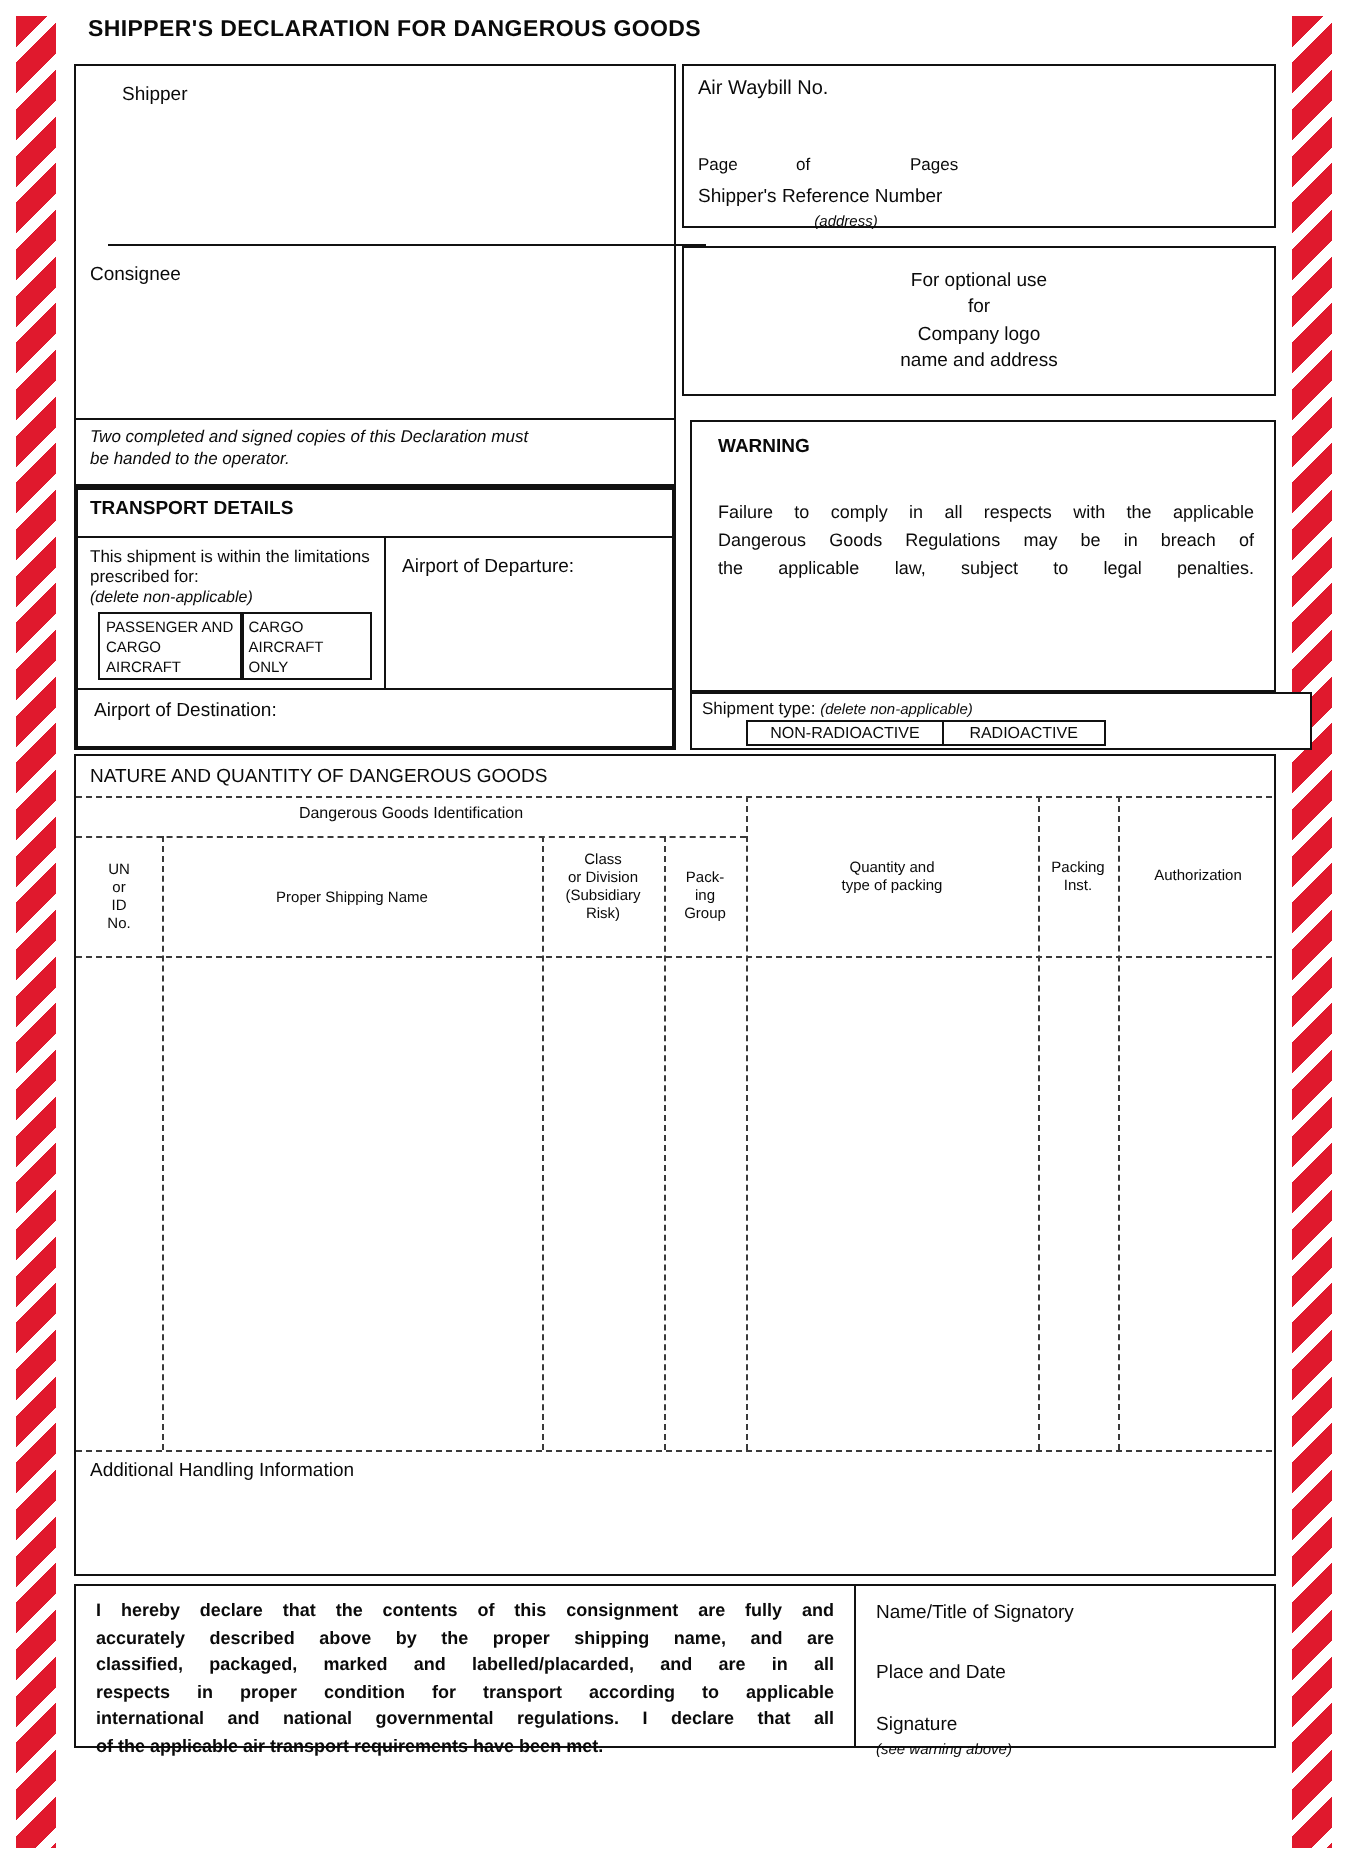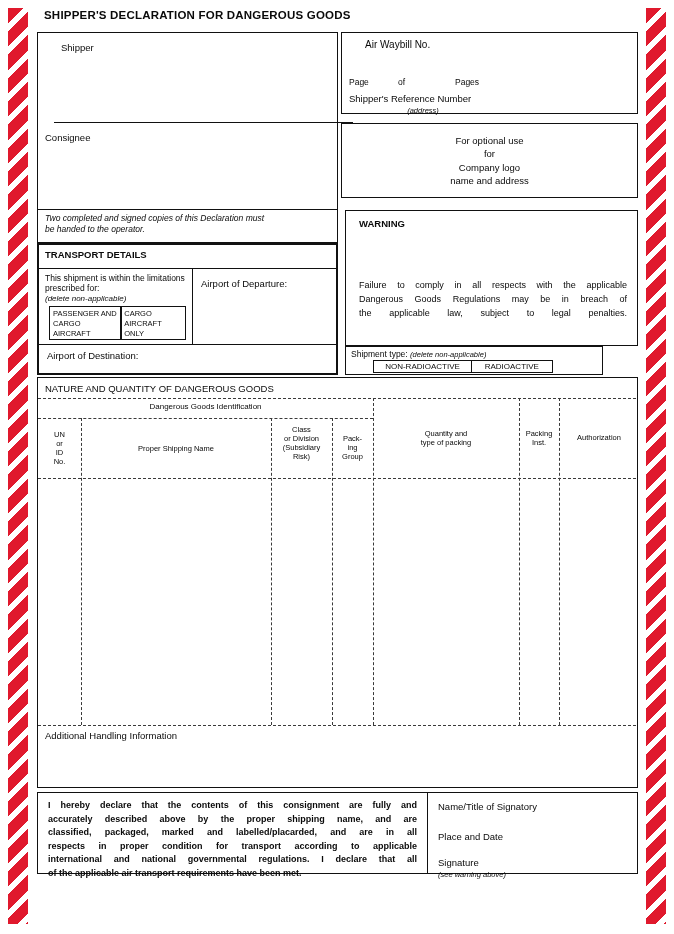--- a/index.html
+++ b/index.html
@@ -24,41 +24,41 @@
 
   
   .left-stack { left: 37px; top: 32px; width: 301px; height: 211px; }
   .cell-shipper   { position: absolute; left:0; top:0; width:100%; height: 90px; border-bottom: 1.5px solid var(--ink); padding: 4px 7px; margin-left: 16px; }
   .cell-consignee { position: absolute; left:0; top:90px; width:100%; height: 87px; border-bottom: 1.5px solid var(--ink); padding: 4px 7px; }
   .cell-copies    { position: absolute; left:0; top:177px; width:100%; height: 31px; padding: 3px 7px; }
   .copies-text { font-size: 8.5px; font-style: italic; line-height: 1.25; white-space: pre-line; }
 
   
   .awb-box { left: 341px; top: 32px; width: 297px; height: 82px; }
-  .awb-label { position: absolute; left: 7px; top: 6px; font-size: 10px; margin-left: 16px; }
+  .awb-label { position: absolute; left: 7px; top: 6px; font-size: 10px; }
   .awb-pagerow { position: absolute; left: 0; top: 44px; width: 100%; height: 12px; font-size: 8.5px; }
   .awb-pagerow .w-page  { position: absolute; left: 7px; }
   .awb-pagerow .w-of    { position: absolute; left: 56px; }
   .awb-pagerow .w-pages { position: absolute; left: 93px; padding-left: 20px; }
   .awb-ref { position: absolute; left: 7px; top: 60px; font-size: 9.5px; }
   .awb-opt { position: absolute; left: 36px; top: 73px; width: 90px; text-align: center; font-size: 7.5px; font-style: italic; }
 
   
   .optuse-box { left: 341px; top: 123px; width: 297px; height: 75px; display: flex; align-items: center; justify-content: center; }
   .optuse-text { font-size: 9.5px; text-align: center; line-height: 1.4; white-space: pre-line; }
 
   
   .warning-box { left: 345px; top: 210px; width: 293px; height: 136px; }
   .warning-label { position: absolute; left: 13px; top: 7px; font-size: 9.5px; font-weight: bold; }
-  .warning-text { position: absolute; left: 13px; right: 10px; top: 39px; font-size: 9px; line-height: 1.55; margin-top: 29px; }
+  .warning-text { position: absolute; left: 13px; right: 10px; top: 39px; font-size: 9px; line-height: 1.55; }
   .jlines > div { text-align: justify; text-align-last: justify; }
   .jlines.last-left > div:last-child { text-align-last: left; }
 
   
-  .shiptype-box { left: 345px; top: 346px; width: 258px; height: 29px; padding: 2px 5px; }
+  .shiptype-box { left: 345px; top: 346px; width: 311px; height: 29px; padding: 2px 5px; }
   .shiptype-line { font-size: 8.5px; }
   .shiptype-line .it { font-size: 7.5px; }
   .shiptype-opts { display: flex; margin-top: 1px; margin-left: 22px; }
   .shiptype-opt { border: 1.2px solid var(--ink); height: 13px; font-size: 8px; line-height: 11px; text-align: center; }
   .shiptype-opt.o1 { width: 99px; }
   .shiptype-opt.o2 { width: 82px; margin-left: -1.2px; }
 
   
   .transport-box { left: 37px; top: 243px; width: 301px; height: 132px; border-width: 2.5px; display: flex; flex-direction: column; }
   .td-header { height: 24px; border-bottom: 1.5px solid var(--ink); padding: 4px 6px; font-size: 9.5px; font-weight: bold; }

